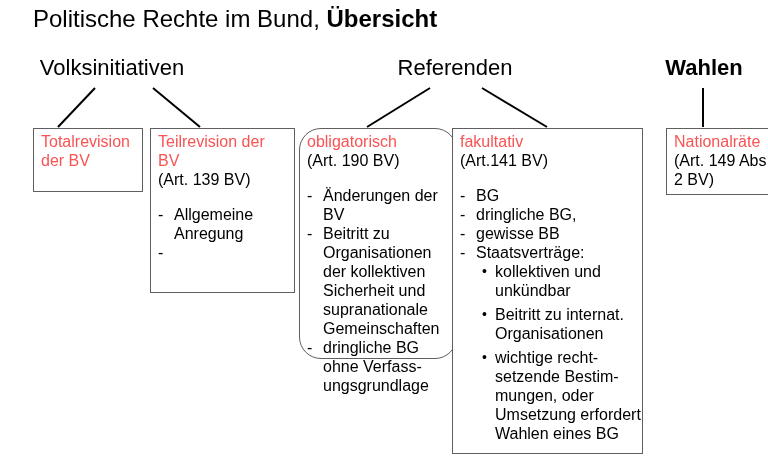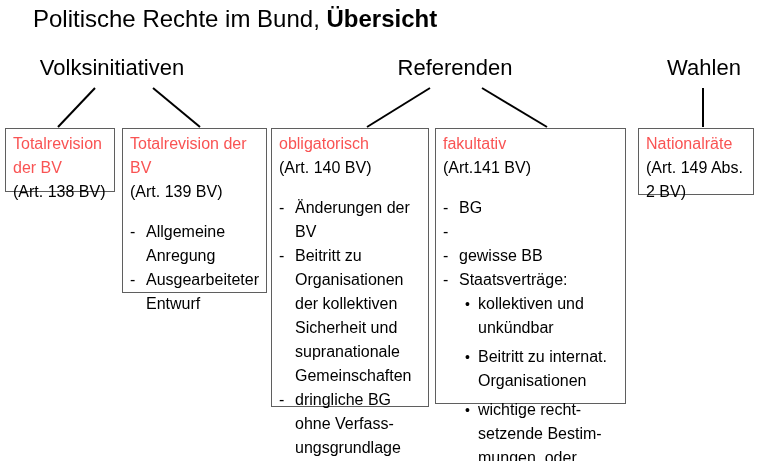--- a/index.html
+++ b/index.html
@@ -21,38 +21,38 @@
     font-size: 24px; white-space: pre; text-align: right;
   }
   .page-title .bold { font-weight: bold; }
   .hdr {
     position: absolute; top: 55px;
     transform: translateX(-50%);
     font-size: 22px; white-space: nowrap;
   }
   #hdr-volksinitiativen { left: 112px; }
   #hdr-referenden { left: 455px; }
-  #hdr-wahlen { left: 704px; }
+  #hdr-wahlen { left: 704px; font-weight: bold; }
   svg.connectors {
     position: absolute; left: 0; top: 0;
     width: 768px; height: 461px;
   }
   svg.connectors line { stroke: var(--connector); stroke-width: 2; }
   .box {
     position: absolute;
     box-sizing: border-box;
     border: 1px solid var(--box-border);
     background: #fff;
     padding: 3px 5px 0 7px;
-    font-size: 16px; line-height: 24px;
+    font-size: 16px; line-height: 19px; margin-left: 28px;
   }
   #box-totalrevision  { left: 5px;   top: 128px; width: 110px; height: 64px; }
   #box-teilrevision   { left: 122px; top: 128px; width: 145px; height: 165px; }
-  #box-obligatorisch  { left: 271px; top: 128px; width: 158px; height: 279px; }
-  #box-fakultativ     { left: 435px; top: 128px; width: 191px; height: 276px; }
+  #box-obligatorisch  { left: 271px; top: 128px; width: 158px; height: 231px; border-radius: 22px; }
+  #box-fakultativ     { left: 424px; top: 128px; width: 191px; height: 326px; }
   #box-nationalraete  { left: 638px; top: 128px; width: 116px; height: 67px; }
   .box-title { color: var(--accent-red); white-space: pre; }
   .box-sub { white-space: pre; }
   .box-items { margin-top: 16px; }
   .item { display: flex; }
   .item .marker { flex: none; width: 16px; }
   .item .itext { white-space: pre; }
   .item.bullet { margin-left: 22px; margin-bottom: 5px; }
   .item.bullet .marker { width: 13px; font-size: 14px; }
 </style>
@@ -69,44 +69,41 @@
   <line x1="95" y1="88" x2="58" y2="127"></line>
   <line x1="153" y1="88" x2="200" y2="127"></line>
   <line x1="430" y1="88" x2="367" y2="127"></line>
   <line x1="482" y1="88" x2="547" y2="127"></line>
   <line x1="703" y1="88" x2="703" y2="127"></line>
 </svg>
 
 <div class="box" id="box-totalrevision">
   <div class="box-title">Totalrevision
 der BV</div>
-  <div class="box-sub">(Art. 138 BV)</div>
 </div>
 
 <div class="box" id="box-teilrevision">
-  <div class="box-title">Totalrevision der
+  <div class="box-title">Teilrevision der
 BV</div>
   <div class="box-sub">(Art. 139 BV)</div>
   <div class="box-items">
     <div class="item">
         <span class="marker">-</span>
         <span class="itext">Allgemeine
 Anregung</span>
       </div>
     <div class="item">
         <span class="marker">-</span>
-        <span class="itext">Ausgearbeiteter
-Entwurf</span>
       </div>
   </div>
 </div>
 
 <div class="box" id="box-obligatorisch">
   <div class="box-title">obligatorisch</div>
-  <div class="box-sub">(Art. 140 BV)</div>
+  <div class="box-sub">(Art. 190 BV)</div>
   <div class="box-items">
     <div class="item">
         <span class="marker">-</span>
         <span class="itext">Änderungen der
 BV</span>
       </div>
     <div class="item">
         <span class="marker">-</span>
         <span class="itext">Beitritt zu
 Organisationen
@@ -127,20 +124,21 @@
 <div class="box" id="box-fakultativ">
   <div class="box-title">fakultativ</div>
   <div class="box-sub">(Art.141 BV)</div>
   <div class="box-items">
     <div class="item">
         <span class="marker">-</span>
         <span class="itext">BG</span>
       </div>
     <div class="item">
         <span class="marker">-</span>
+        <span class="itext">dringliche BG,</span>
       </div>
     <div class="item">
         <span class="marker">-</span>
         <span class="itext">gewisse BB</span>
       </div>
     <div class="item">
         <span class="marker">-</span>
         <span class="itext">Staatsverträge:</span>
       </div>
     <div class="item bullet">

